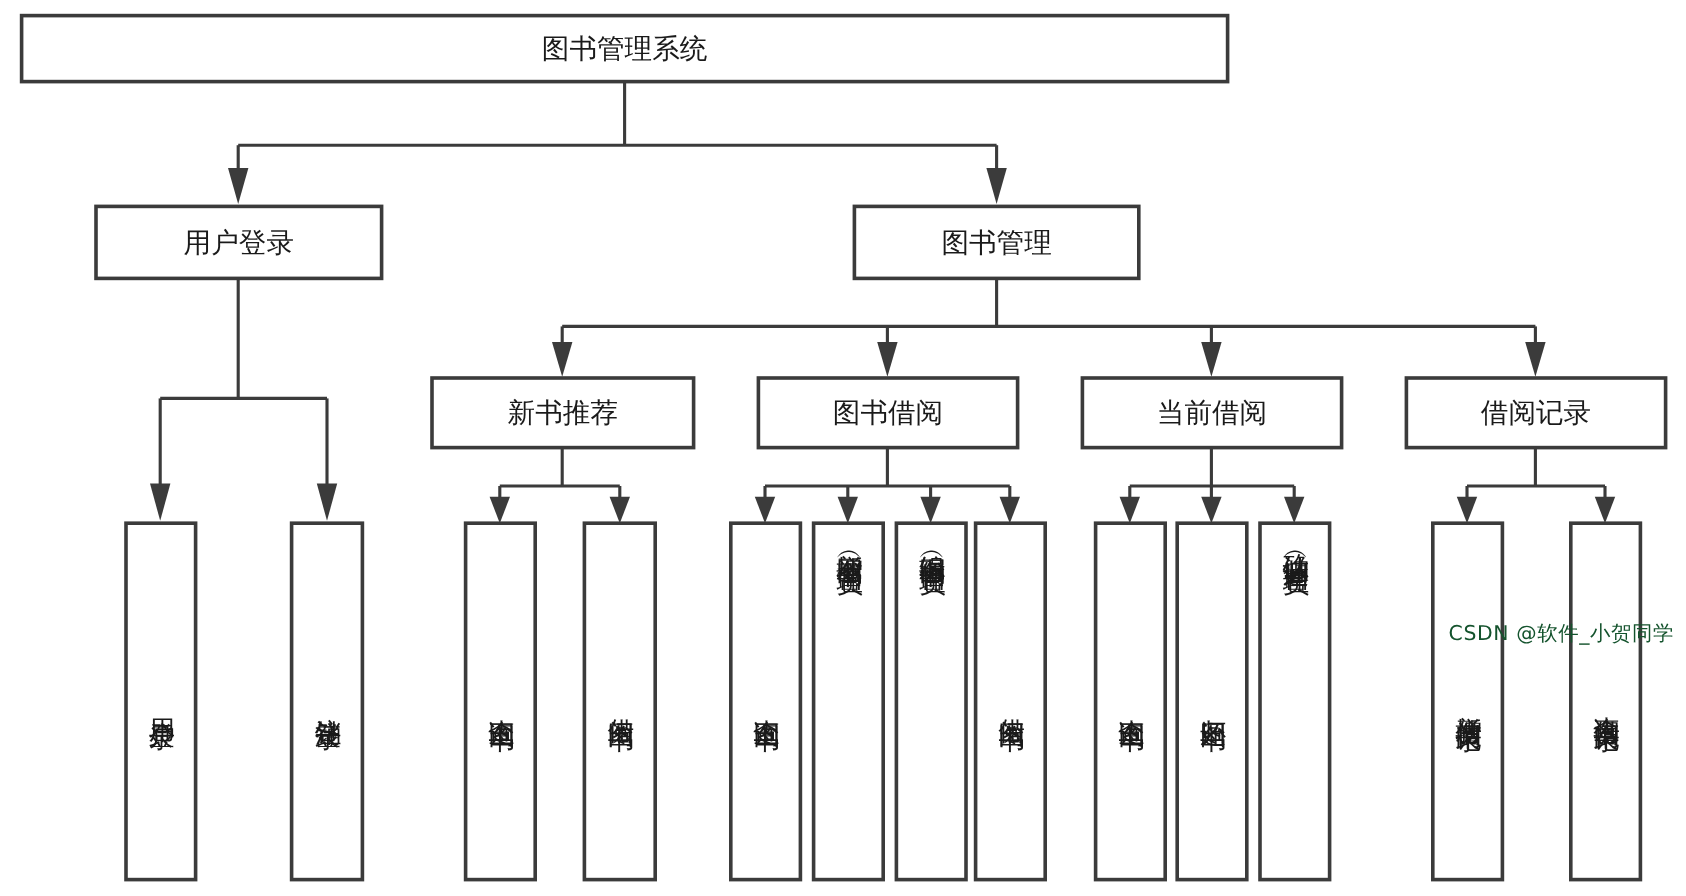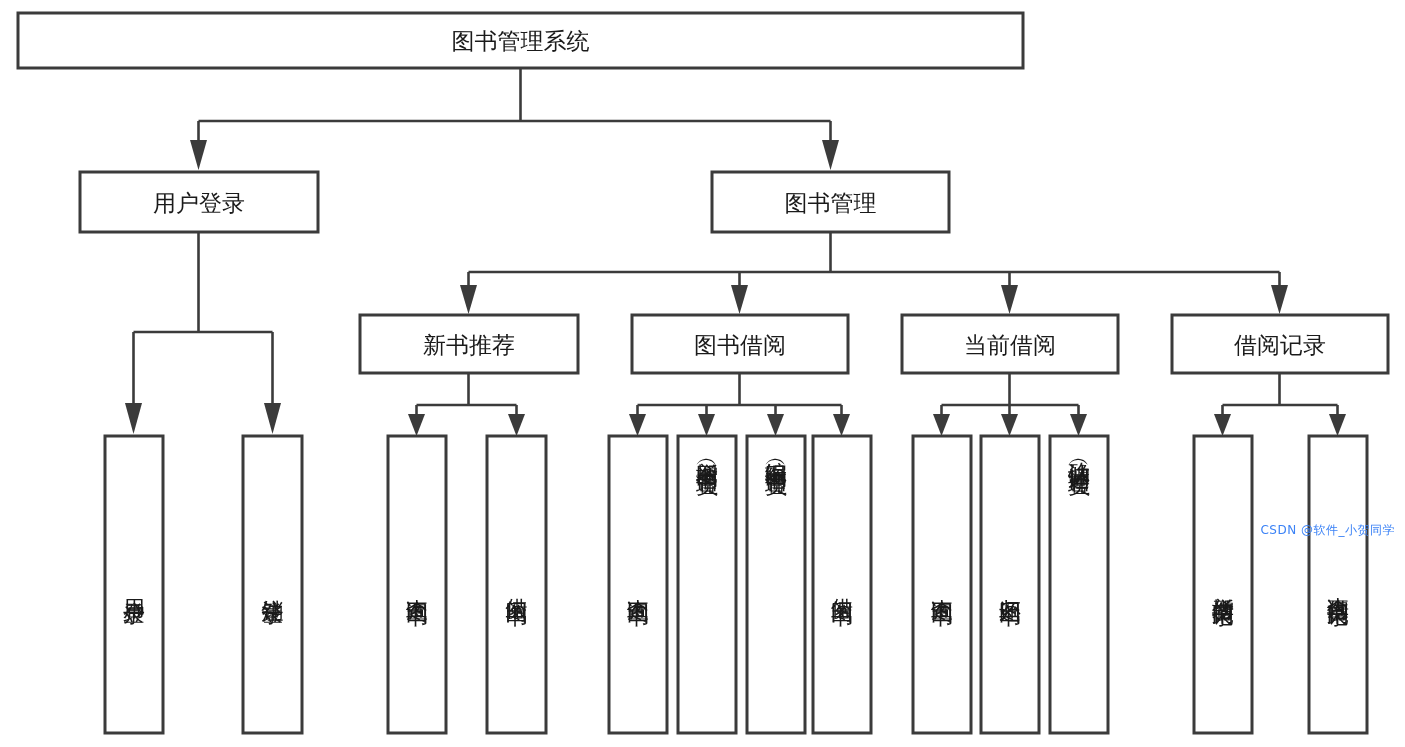--- a/index.html
+++ b/index.html
@@ -69,22 +69,22 @@
     pointer-events: none;
   }
   .vlabel-wrap.top-align {
     align-items: flex-start;
   }
   .watermark {
     position: absolute;
     right: 10px;
     bottom: 6px;
     font-family: "DejaVu Sans", "Liberation Sans", sans-serif;
-    font-size: 12px;
-    color: #3b82f6;
+    font-size: 17px;
+    color: #14532d;
     white-space: nowrap;
     letter-spacing: 0.5px;
   }
 </style>
 </head>
 <body>
 
 <div id="diagram-root">
 
   <svg id="flow" viewBox="0 0 1405 747" xmlns="http://www.w3.org/2000/svg">

